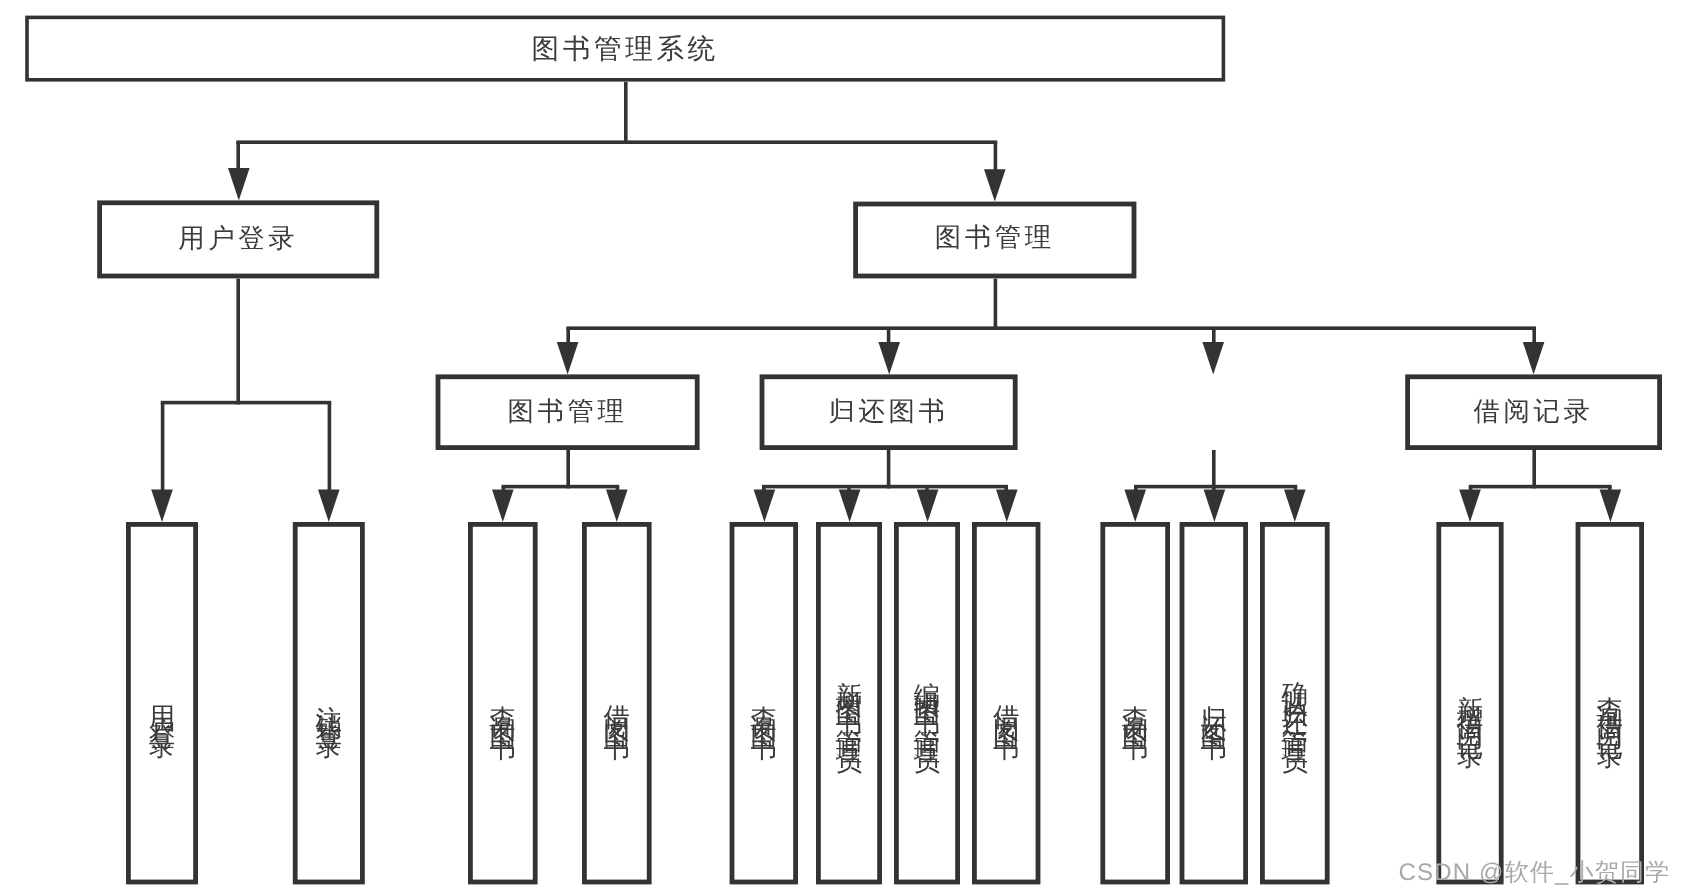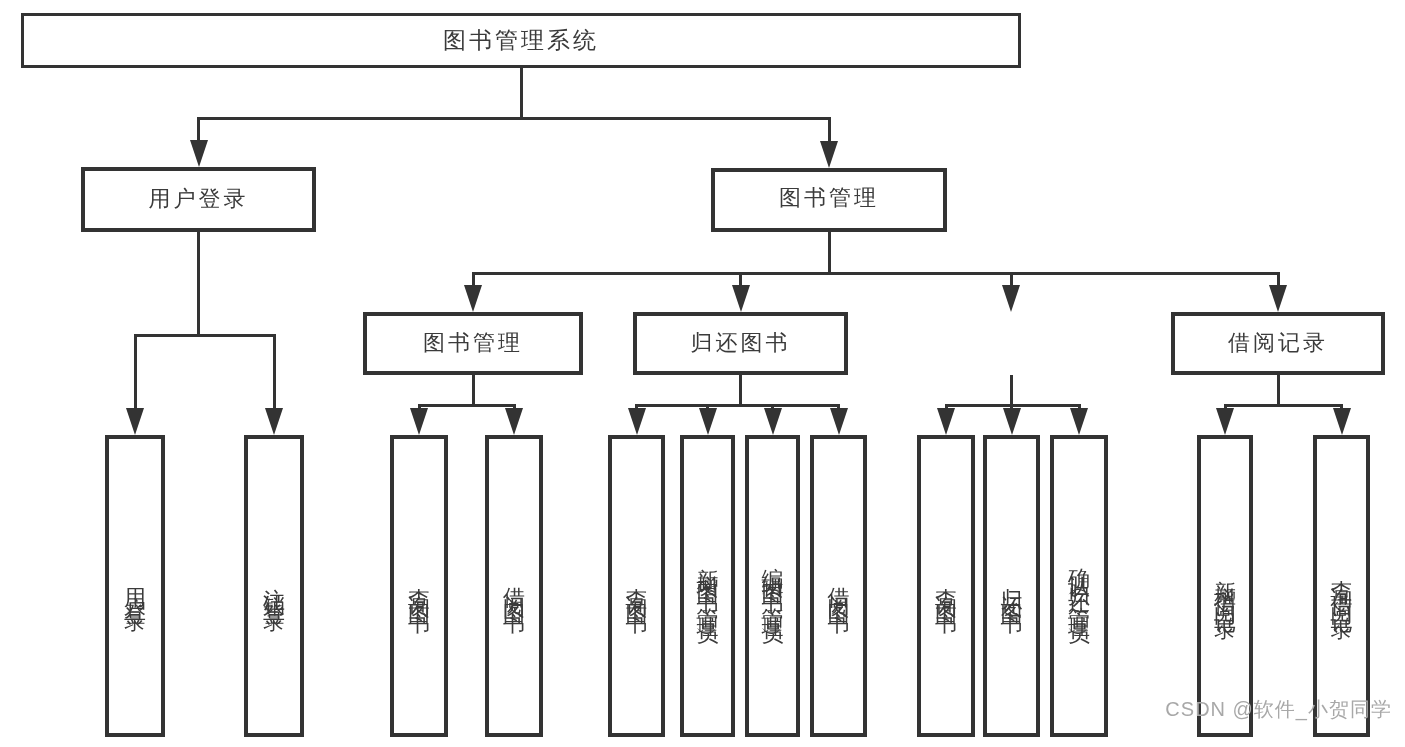--- a/index.html
+++ b/index.html
@@ -21,21 +21,21 @@
     writing-mode:vertical-rl;text-orientation:mixed;
     letter-spacing:8px;line-height:1;white-space:nowrap;
   }
   .edge{position:absolute;background:#333333;z-index:1;}
   .arrow{
     position:absolute;width:0;height:0;z-index:1;
     border-left:9px solid transparent;border-right:9px solid transparent;
     border-top:27px solid #333333;
   }
   .watermark{
-    position:absolute;right:13px;bottom:24px;z-index:5;
+    position:absolute;right:13px;bottom:7px;z-index:5;
     color:#a8a8a8;font-size:20px;letter-spacing:1px;
   }
 </style>
 </head>
 <body style="background: rgb(255, 255, 255);">
 
 <div id="stage">
   <div class="watermark" style="color: rgb(168, 168, 168);">CSDN @软件_小贺同学</div>
 <div class="node title-box" style="left: 21px; top: 13px; width: 1000px; height: 55px; border-color: rgb(51, 51, 51); color: rgb(59, 59, 59);">
       <span>图书管理系统</span>

